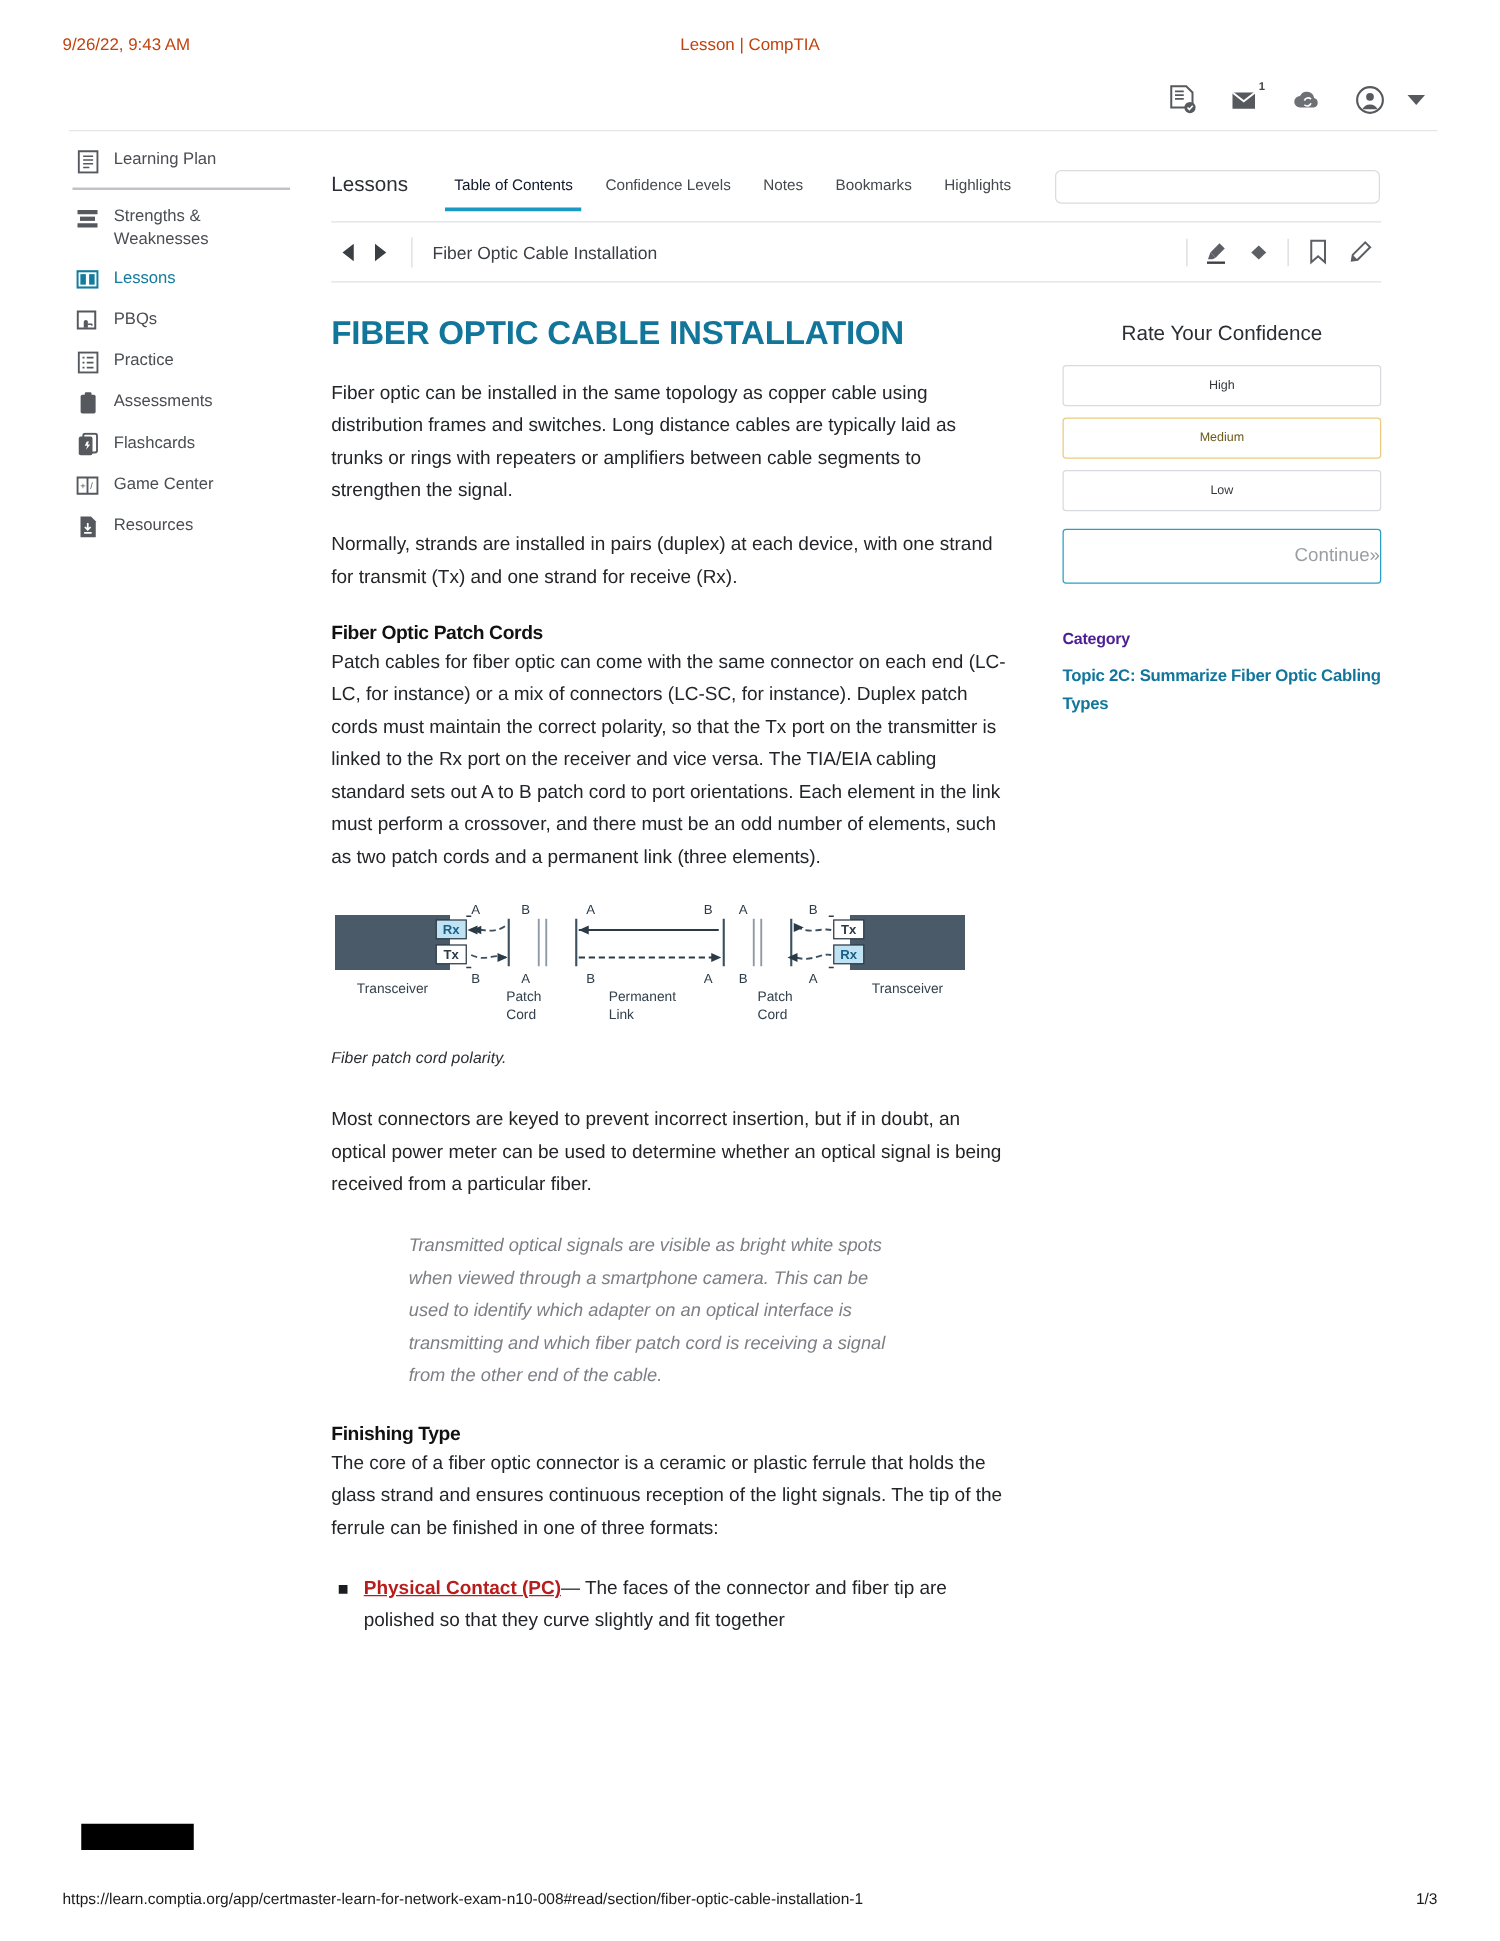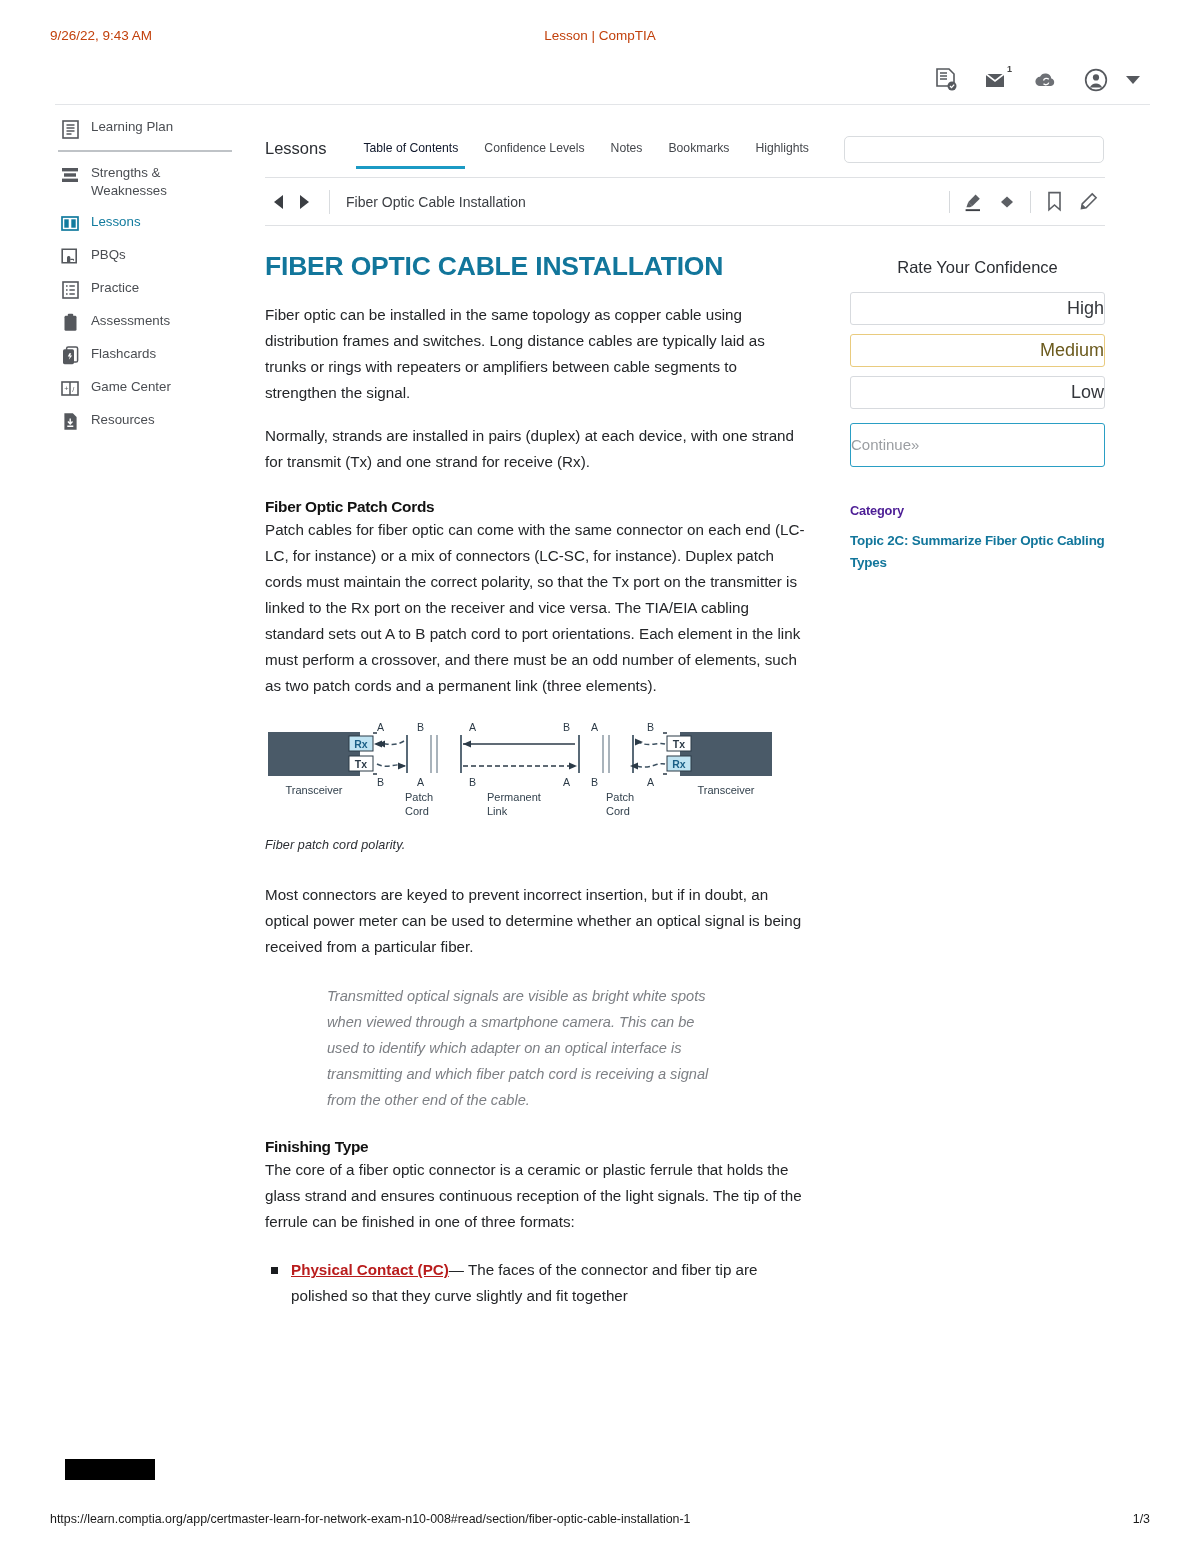--- a/index.html
+++ b/index.html
@@ -255,39 +255,39 @@
     font-weight: 400;
     color: #2b2e33;
     text-align: center;
     margin-bottom: 15px;
   }
   .conf-btn {
     display: block;
     width: 100%;
     height: 33px;
     line-height: 31px;
-    text-align: right;
+    text-align: center;
     border: 1px solid #d7dade;
     border-radius: 3px;
     background: #fff;
-    font-size: 18px;
+    font-size: 10px;
     color: #33363b;
     margin-bottom: 9px;
     font-family: "Liberation Sans", sans-serif;
   }
   .conf-btn.selected {
     border: 1px solid #e9cb7e;
     color: #6b5a1d;
   }
   .continue-btn {
     display: block;
     width: 100%;
     height: 44px;
     line-height: 42px;
-    text-align: left;
+    text-align: right;
     border: 1px solid #2a9ec4;
     border-radius: 3px;
     background: #fff;
     font-size: 15px;
     color: #9b9ea2;
     margin-top: 14px;
     font-family: "Liberation Sans", sans-serif;
   }
   .cat-label {
     margin-top: 36px;

